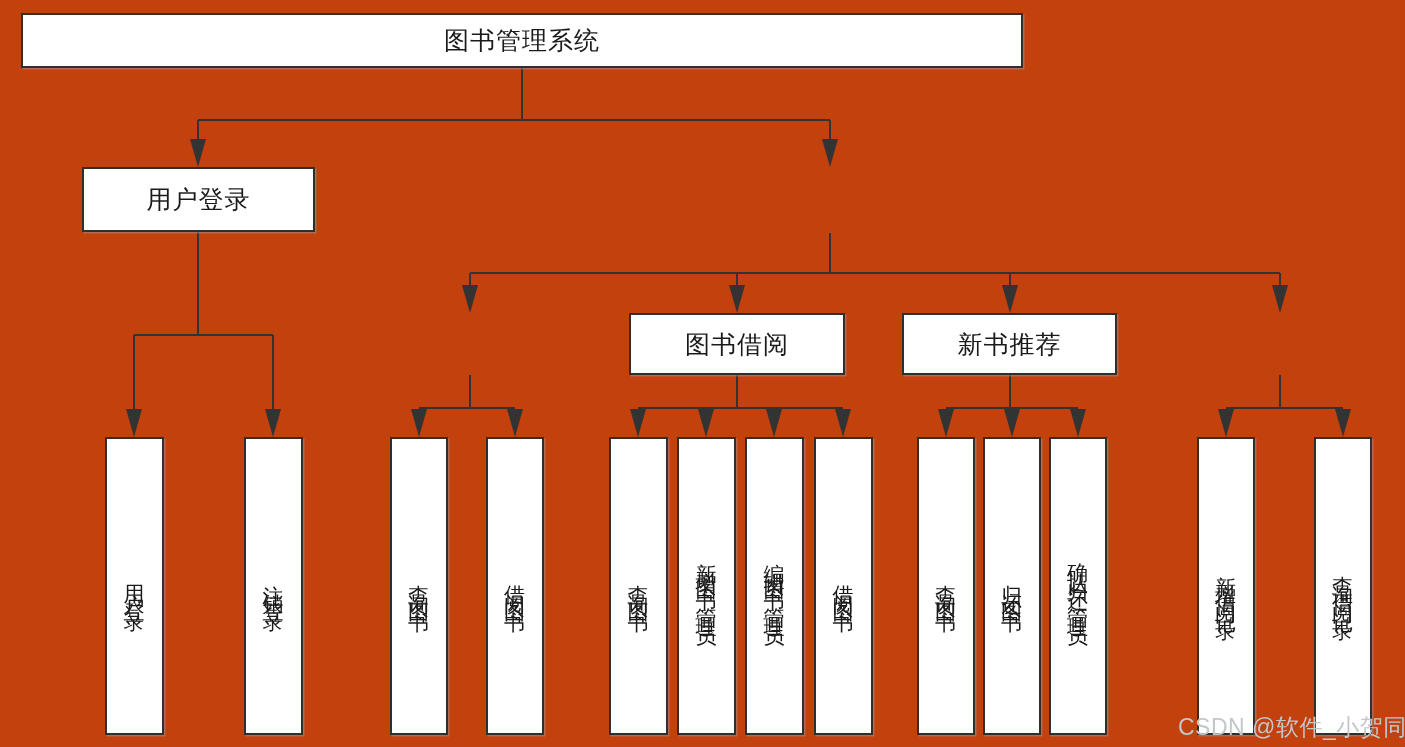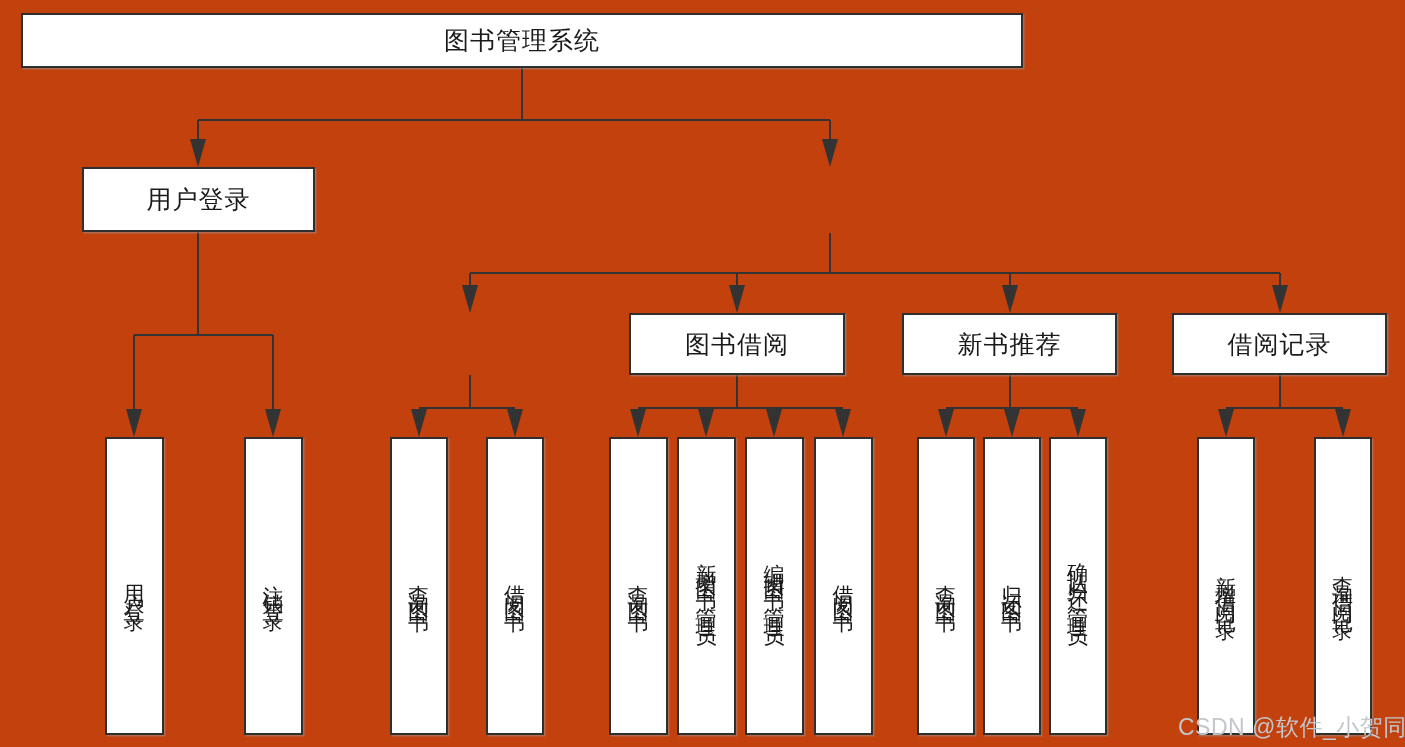--- a/index.html
+++ b/index.html
@@ -143,23 +143,20 @@
   <div class="node h-label" style="left:82px; top:167px; width:233px; height:65px;">
     <span>用户登录</span>
   </div>
 
   <div class="node h-label" style="left:629px; top:313px; width:216px; height:62px;">
     <span>图书借阅</span>
   </div>
   <div class="node h-label" style="left:902px; top:313px; width:215px; height:62px;">
     <span>新书推荐</span>
   </div>
-  <div class="node h-label" style="left:1172px; top:313px; width:215px; height:62px;">
-    <span>借阅记录</span>
-  </div>
 
   <div class="node leaf" style="left:105px; top:437px; width:59px; height:298px;">
     <span class="vtext">用户登录</span>
   </div>
   <div class="node leaf" style="left:244px; top:437px; width:59px; height:298px;">
     <span class="vtext">注销登录</span>
   </div>
 
   <div class="node leaf" style="left:390px; top:437px; width:58px; height:298px;">
     <span class="vtext">查询图书</span>

